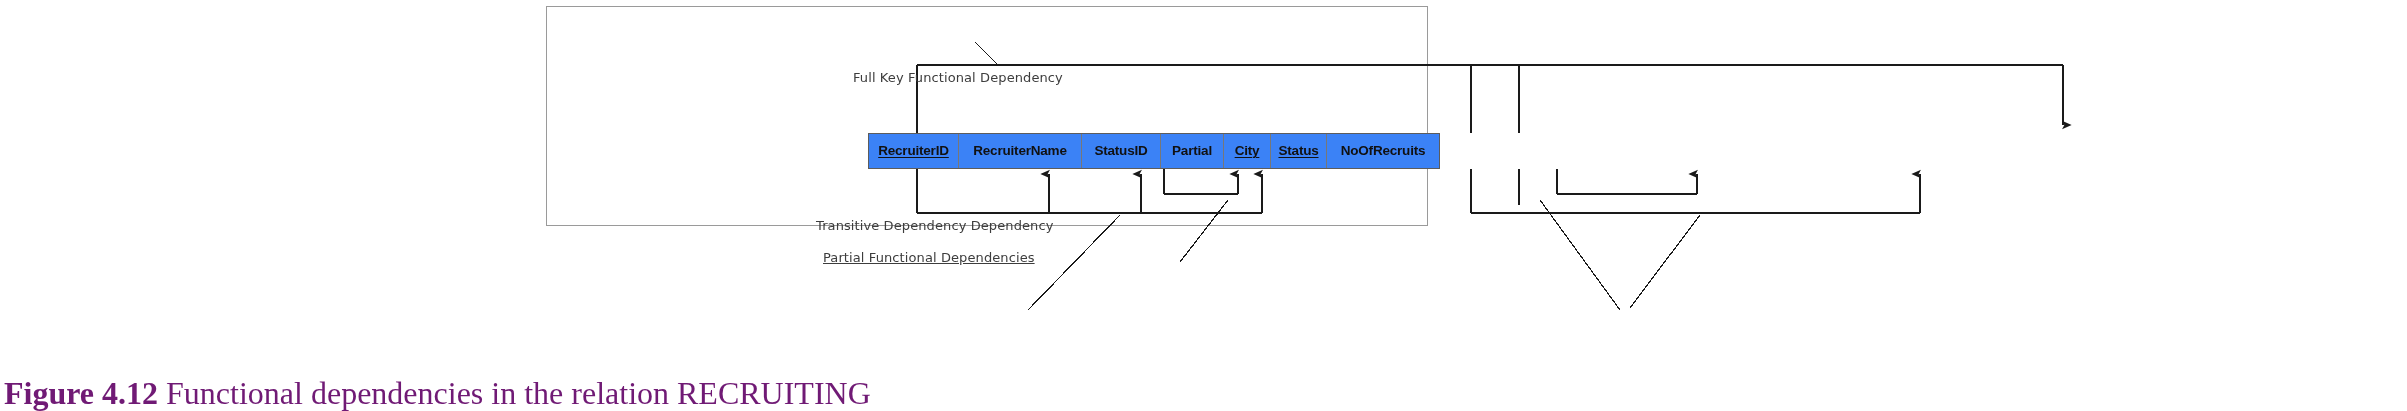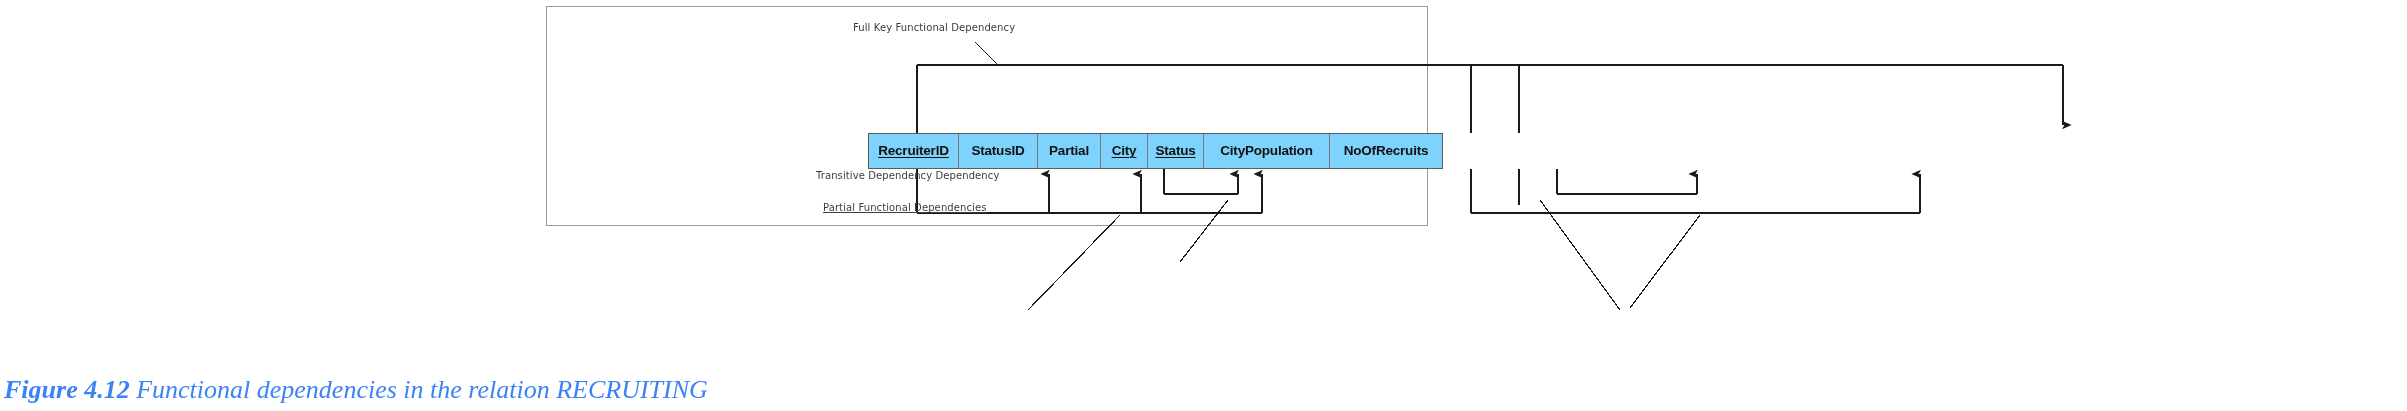--- a/index.html
+++ b/index.html
@@ -25,21 +25,21 @@
     pointer-events:none;
   }
 
   
   #relation-table{
     position:absolute;
     left:868px;top:133px;
     height:36px;
     display:flex;
     border:1px solid #5c5c5c;
-    background:#7dd3fc;
+    background:#3b82f6;
     box-sizing:border-box;
   }
   .attr-cell{
     display:flex;align-items:center;justify-content:center;
     border-right:1px solid #777777;
     box-sizing:border-box;
     height:100%;
     padding:0 6px;
     font-size:13.5px;
     font-weight:bold;
@@ -50,39 +50,39 @@
   .attr-cell:last-child{border-right:none;align-items:center;}
   .attr-cell .attr-label{line-height:1;}
   .attr-cell.key .attr-label{
     text-decoration:underline;
     text-underline-offset:2px;
   }
 
   
   .annot{
     position:absolute;
-    font-size:10px;
+    font-size:13px;
     color:#3d3d3d;
     white-space:nowrap;
     font-family:"DejaVu Sans",sans-serif;
     letter-spacing:0.1px;
+    margin-top:48px;
   }
   #label-full-key{left:853px;top:22px;}
   #label-transitive{left:816px;top:170px;}
   #label-partial{left:823px;top:202px;text-decoration:underline;}
 
   
   #figure-caption{
     position:absolute;
     left:4px;top:375px;
     font-family:"Liberation Serif",serif;
-    font-size:26px;
-    color:#3b82f6;
+    font-size:32px;
+    color:#701a75;
     white-space:nowrap;
-    font-style:italic;
   }
   #figure-caption .cap-num{font-weight:bold;}
   #figure-caption .cap-text{font-weight:normal;}
 </style>
 </head>
 <body>
 
 <div id="root">
 
   <div id="figure-frame"></div>
@@ -137,34 +137,34 @@
       <path d="M 1028 310 L 1120 215" stroke-width="1.2"></path>
       <path d="M 1620 310 L 1540 200" stroke-width="1.2"></path>
       <path d="M 1630 308 L 1700 215" stroke-width="1.2"></path>
     </g>
   </svg>
 
   <div id="relation-table">
     <div class="attr-cell key" style="width:90px">
       <span class="attr-label">RecruiterID</span>
     </div>
+    <div class="attr-cell" style="width:123px">
+      <span class="attr-label">RecruiterName</span>
+    </div>
     <div class="attr-cell" style="width:79px">
       <span class="attr-label">StatusID</span>
     </div>
     <div class="attr-cell" style="width:63px">
       <span class="attr-label">Partial</span>
     </div>
     <div class="attr-cell key" style="width:47px">
       <span class="attr-label">City</span>
     </div>
     <div class="attr-cell key" style="width:56px">
       <span class="attr-label">Status</span>
-    </div>
-    <div class="attr-cell" style="width:126px">
-      <span class="attr-label">CityPopulation</span>
     </div>
     <div class="attr-cell" style="width:112px">
       <span class="attr-label">NoOfRecruits</span>
     </div>
   </div>
 
   <div class="annot" id="label-full-key">Full Key Functional Dependency</div>
 
   <div class="annot" id="label-transitive">Transitive Dependency Dependency</div>
 

